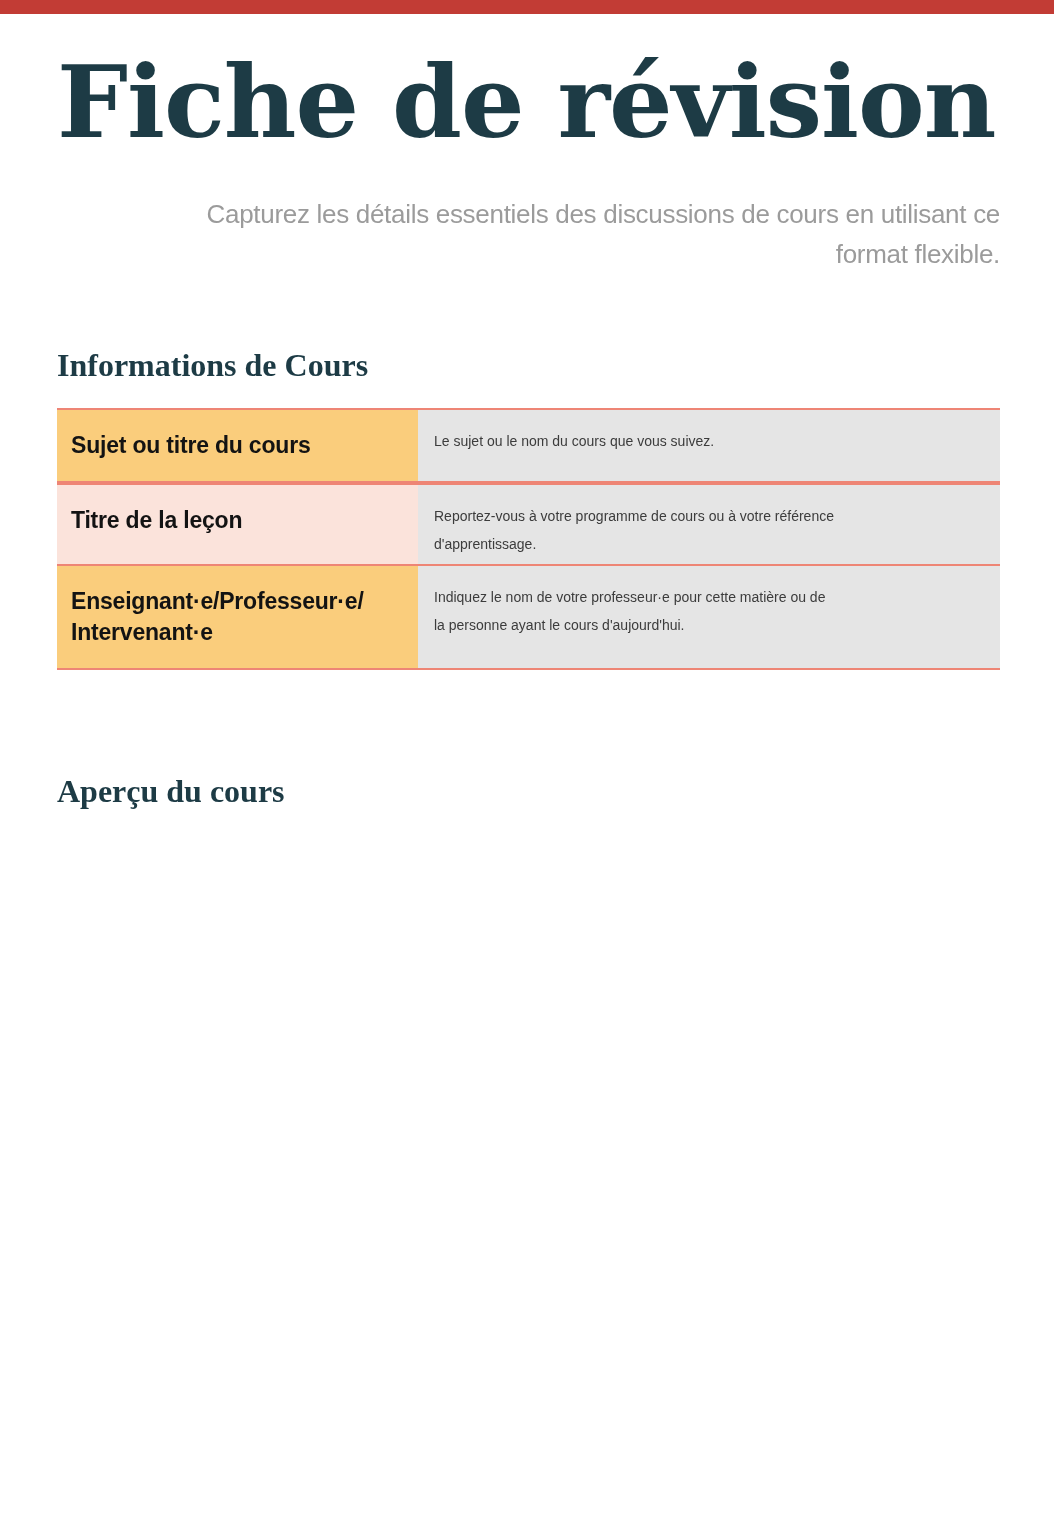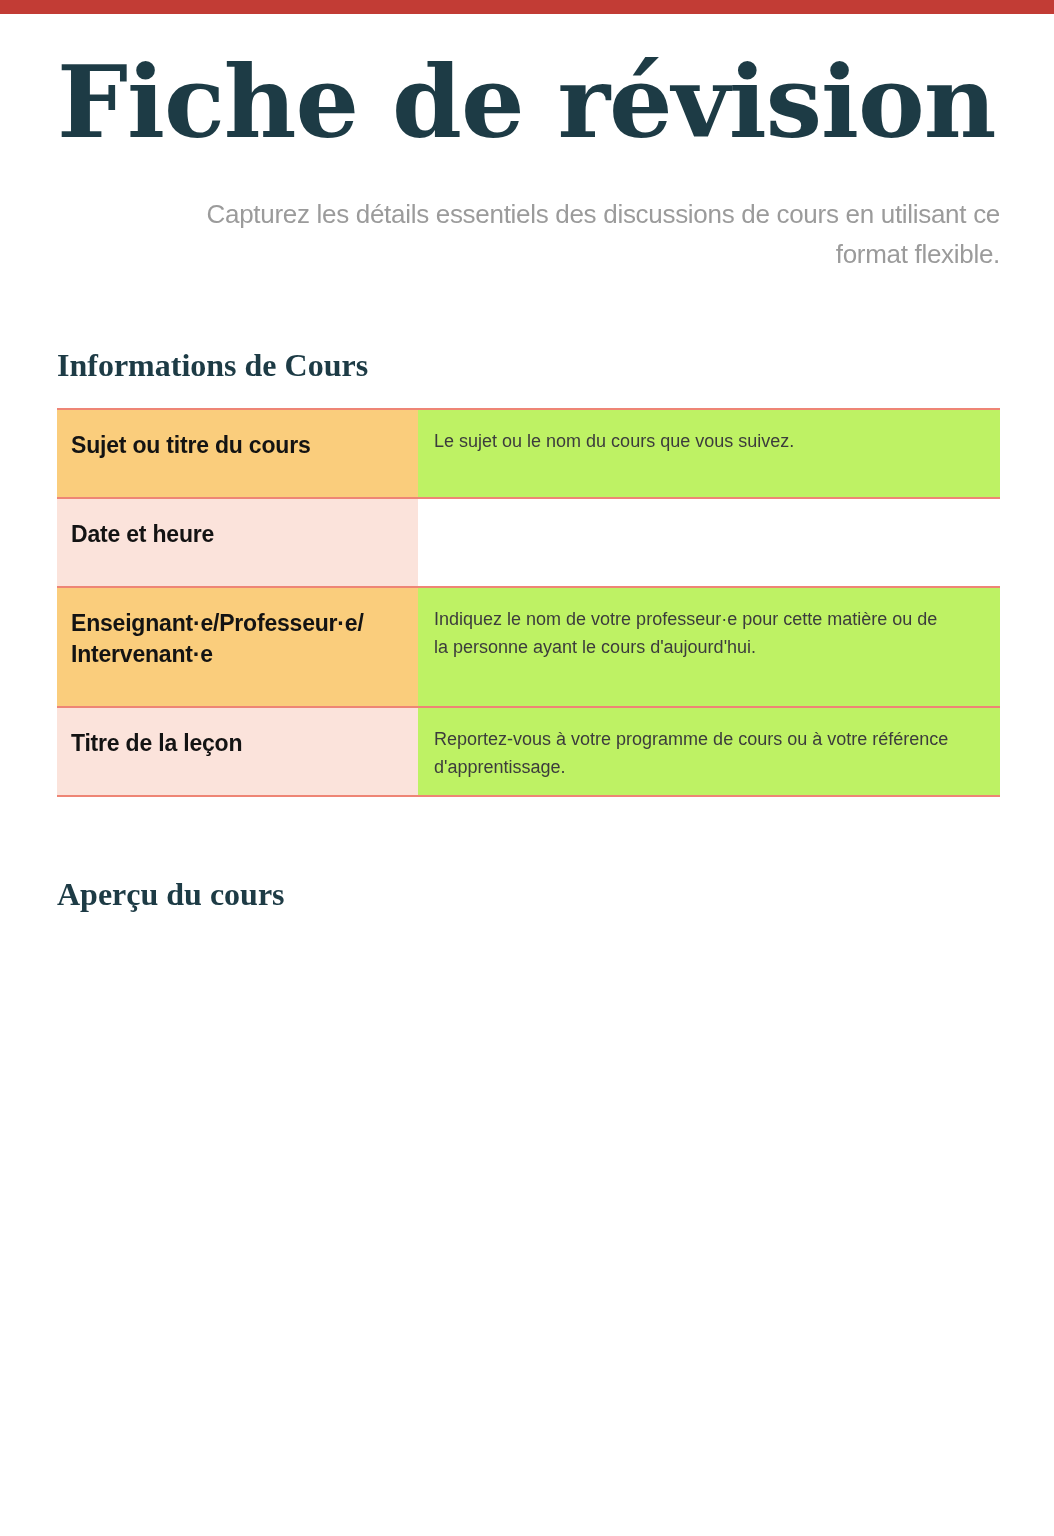--- a/index.html
+++ b/index.html
@@ -45,48 +45,48 @@
   }
   h2.section-heading {
     font-family: Liberation Serif, serif;
     font-weight: 700;
     font-size: 32px;
     line-height: 1.2;
     color: var(--heading, #1D3B45);
     margin: 0;
   }
   h2.first-heading { margin-top: 72px; }
-  h2.second-heading { margin-top: 78px; }
+  h2.second-heading { margin-top: 102px; }
   .info-table {
     margin-top: 24px;
     width: 943px;
     border-bottom: 2px solid var(--divider, #EE8575);
   }
   .info-row {
     display: grid;
     grid-template-columns: 361px 1fr;
     border-top: 2px solid var(--divider, #EE8575);
   }
   .cell.label {
-    padding: 20px 8px 36px 14px;
+    padding: 20px 8px 20px 14px;
     font-weight: 700;
     font-size: 23px;
     line-height: 31px;
     letter-spacing: -0.2px;
     color: var(--label-text, #131313);
     white-space: pre-line;
   }
   .cell.label.bg-orange { background: var(--label-orange, #FACD7C); }
   .cell.label.bg-pink   { background: var(--label-pink, #FBE3DB); }
   .cell.value {
-    padding: 17px 20px 13px 16px;
-    font-size: 18px;
+    padding: 17px 20px 6px 16px;
+    font-size: 14px;
     line-height: 28px;
     color: var(--value-text, #3C3C3C);
-    background: #bef264;
+    background: #e5e5e5;
     white-space: pre-line;
   }
 </style>
 </head>
 <body>
 
 <div class="page">
   <div class="top-bar"></div>
 
   <div class="content">
@@ -97,32 +97,31 @@
 
     <h2 class="section-heading first-heading">Informations de Cours</h2>
 
     <div class="info-table">
       <div class="info-row">
         <div class="cell label bg-orange">Sujet ou titre du cours</div>
         <div class="cell value">Le sujet ou le nom du cours que vous suivez.</div>
       </div>
 
       <div class="info-row">
-        <div class="cell label bg-pink">Date et heure</div>
+      </div>
+
+      <div class="info-row">
+        <div class="cell label bg-pink">Titre de la leçon</div>
+        <div class="cell value">Reportez-vous à votre programme de cours ou à votre référence
+d'apprentissage.</div>
       </div>
 
       <div class="info-row">
         <div class="cell label bg-orange">Enseignant·e/Professeur·e/
 Intervenant·e</div>
         <div class="cell value">Indiquez le nom de votre professeur·e pour cette matière ou de
 la personne ayant le cours d'aujourd'hui.</div>
       </div>
-
-      <div class="info-row">
-        <div class="cell label bg-pink">Titre de la leçon</div>
-        <div class="cell value">Reportez-vous à votre programme de cours ou à votre référence
-d'apprentissage.</div>
-      </div>
     </div>
 
     <h2 class="section-heading second-heading">Aperçu du cours</h2>
   </div>
 </div>
 
 </body></html>

